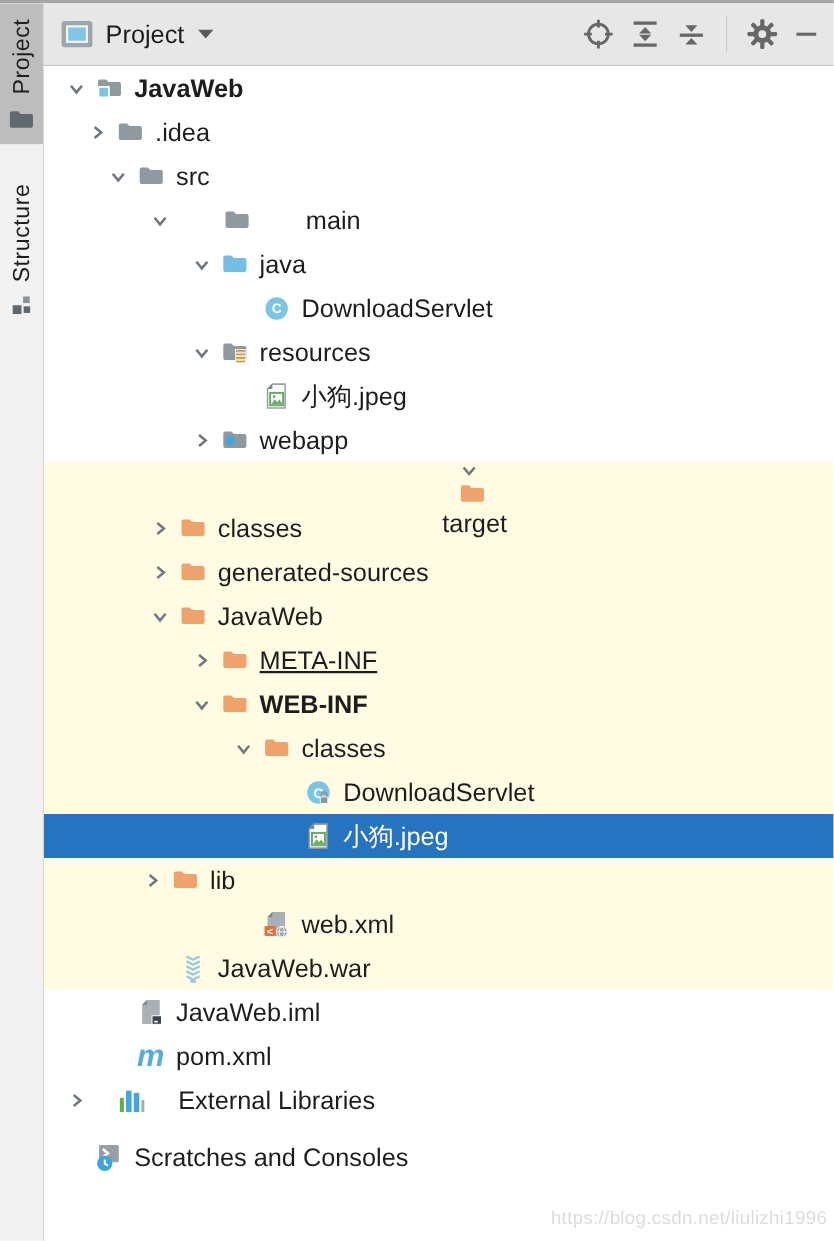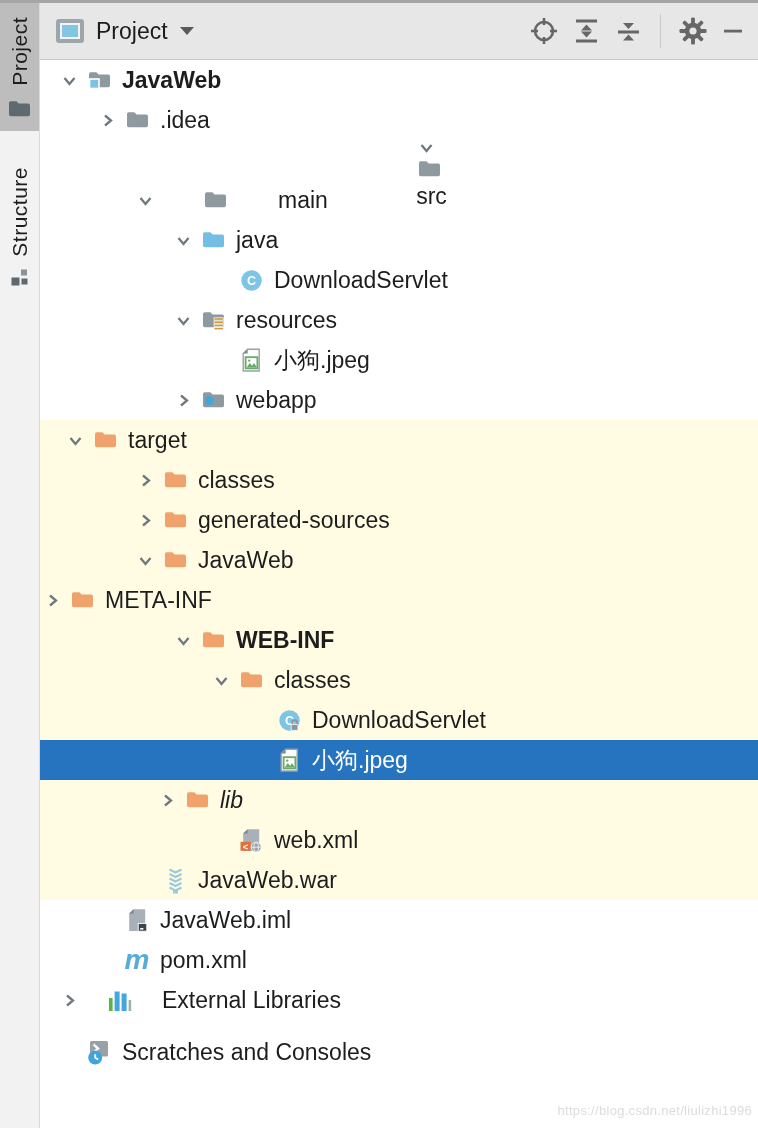--- a/index.html
+++ b/index.html
@@ -89,21 +89,21 @@
     font-style: italic;
     font-weight: bold;
     font-size: 28px;
     line-height: 1;
     color: var(--maven-blue, #58ACDB);
   }
   .watermark {
     position: absolute;
     right: 6px;
     bottom: 10px;
-    font-size: 13px;
+    font-size: 17px;
     color: #DCDCDC;
     letter-spacing: 0.3px;
     margin-top: 38px;
   }
 </style>
 </head>
 <body>
 
 <div class="bar">
   <div class="vtab active">
@@ -196,34 +196,34 @@
           </svg>
         </span>
         <span class="ticon">
           <svg width="23" height="22" viewBox="0 0 23 22">
             <path d="M1 5 Q1 3.2 2.8 3.2 H8.4 L10.6 5.6 H20.2 Q22 5.6 22 7.4 V16.4 Q22 18.2 20.2 18.2 H2.8 Q1 18.2 1 16.4 Z" fill="#8E99A0"></path>
             <rect x="1.5" y="10" width="9.5" height="9.5" fill="#7EC3E3" stroke="#FFFFFF" stroke-width="1.6"></rect>
           </svg>
         </span>
         <span class="lbl bold">JavaWeb</span>
       </div>
+      <div class="row" style="padding-left: 36px;">
+        <span class="chev">
+          <svg width="15" height="15" viewBox="0 0 15 15">
+            <path d="M5 2.5 L11 7.5 L5 12.5" fill="none" stroke="#6E787E" stroke-width="2.3"></path>
+          </svg>
+        </span>
+        <span class="ticon">
+          <svg width="23" height="22" viewBox="0 0 23 22">
+            <path d="M1 5 Q1 3.2 2.8 3.2 H8.4 L10.6 5.6 H20.2 Q22 5.6 22 7.4 V16.4 Q22 18.2 20.2 18.2 H2.8 Q1 18.2 1 16.4 Z" fill="#8E99A0"></path>
+          </svg>
+        </span>
+        <span class="lbl">.idea</span>
+      </div>
       <div class="row" style="padding-left: 55px;">
-        <span class="chev">
-          <svg width="15" height="15" viewBox="0 0 15 15">
-            <path d="M5 2.5 L11 7.5 L5 12.5" fill="none" stroke="#6E787E" stroke-width="2.3"></path>
-          </svg>
-        </span>
-        <span class="ticon">
-          <svg width="23" height="22" viewBox="0 0 23 22">
-            <path d="M1 5 Q1 3.2 2.8 3.2 H8.4 L10.6 5.6 H20.2 Q22 5.6 22 7.4 V16.4 Q22 18.2 20.2 18.2 H2.8 Q1 18.2 1 16.4 Z" fill="#8E99A0"></path>
-          </svg>
-        </span>
-        <span class="lbl">.idea</span>
-      </div>
-      <div class="row" style="padding-left: 55px; flex-direction: column;">
         <span class="chev">
           <svg width="15" height="15" viewBox="0 0 15 15">
             <path d="M2.5 5 L7.5 11 L12.5 5" fill="none" stroke="#6E787E" stroke-width="2.3"></path>
           </svg>
         </span>
         <span class="ticon">
           <svg width="23" height="22" viewBox="0 0 23 22">
             <path d="M1 5 Q1 3.2 2.8 3.2 H8.4 L10.6 5.6 H20.2 Q22 5.6 22 7.4 V16.4 Q22 18.2 20.2 18.2 H2.8 Q1 18.2 1 16.4 Z" fill="#8E99A0"></path>
           </svg>
         </span>
@@ -304,21 +304,21 @@
           </svg>
         </span>
         <span class="ticon">
           <svg width="23" height="22" viewBox="0 0 23 22">
             <path d="M1 5 Q1 3.2 2.8 3.2 H8.4 L10.6 5.6 H20.2 Q22 5.6 22 7.4 V16.4 Q22 18.2 20.2 18.2 H2.8 Q1 18.2 1 16.4 Z" fill="#8E99A0"></path>
             <circle cx="7.2" cy="11.6" r="4.3" fill="#3FA7DC"></circle>
           </svg>
         </span>
         <span class="lbl">webapp</span>
       </div>
-      <div class="row yellow" style="padding-left: 23px;">
+      <div class="row yellow" style="padding-left: 55px; flex-direction: column;">
         <span class="chev">
           <svg width="15" height="15" viewBox="0 0 15 15">
             <path d="M2.5 5 L7.5 11 L12.5 5" fill="none" stroke="#6E787E" stroke-width="2.3"></path>
           </svg>
         </span>
         <span class="ticon">
           <svg width="23" height="22" viewBox="0 0 23 22">
             <path d="M1 5 Q1 3.2 2.8 3.2 H8.4 L10.6 5.6 H20.2 Q22 5.6 22 7.4 V16.4 Q22 18.2 20.2 18.2 H2.8 Q1 18.2 1 16.4 Z" fill="#EFA26C"></path>
           </svg>
         </span>
@@ -356,21 +356,21 @@
             <path d="M2.5 5 L7.5 11 L12.5 5" fill="none" stroke="#6E787E" stroke-width="2.3"></path>
           </svg>
         </span>
         <span class="ticon">
           <svg width="23" height="22" viewBox="0 0 23 22">
             <path d="M1 5 Q1 3.2 2.8 3.2 H8.4 L10.6 5.6 H20.2 Q22 5.6 22 7.4 V16.4 Q22 18.2 20.2 18.2 H2.8 Q1 18.2 1 16.4 Z" fill="#EFA26C"></path>
           </svg>
         </span>
         <span class="lbl">JavaWeb</span>
       </div>
-      <div class="row yellow" style="">
+      <div class="row yellow" style="padding-left: 131px; text-decoration: underline;">
         <span class="chev">
           <svg width="15" height="15" viewBox="0 0 15 15">
             <path d="M5 2.5 L11 7.5 L5 12.5" fill="none" stroke="#6E787E" stroke-width="2.3"></path>
           </svg>
         </span>
         <span class="ticon">
           <svg width="23" height="22" viewBox="0 0 23 22">
             <path d="M1 5 Q1 3.2 2.8 3.2 H8.4 L10.6 5.6 H20.2 Q22 5.6 22 7.4 V16.4 Q22 18.2 20.2 18.2 H2.8 Q1 18.2 1 16.4 Z" fill="#EFA26C"></path>
           </svg>
         </span>
@@ -420,21 +420,21 @@
           <svg width="22" height="25" viewBox="0 0 22 25">
             <path d="M7.6 1.2 H19.2 V23 H3.2 V5.6 Z" fill="#FCFDFD" stroke="#99A2A9" stroke-width="1.4"></path>
             <path d="M3.2 5.6 L7.6 1.2 V5.6 Z" fill="#7E878E"></path>
             <rect x="5.6" y="9.2" width="11.8" height="11.2" fill="#FFFFFF" stroke="#69AA66" stroke-width="1.8"></rect>
             <circle cx="9.2" cy="12.6" r="1.2" fill="#69AA66"></circle>
             <path d="M6.6 19.4 L9.8 15 l2.3 2.7 1.9-2.6 3 4.3 Z" fill="#69AA66"></path>
           </svg>
         </span>
         <span class="lbl">小狗.jpeg</span>
       </div>
-      <div class="row yellow" style="padding-left: 115px; font-style: italic;">
+      <div class="row yellow" style="padding-left: 86px;">
         <span class="chev">
           <svg width="15" height="15" viewBox="0 0 15 15">
             <path d="M5 2.5 L11 7.5 L5 12.5" fill="none" stroke="#6E787E" stroke-width="2.3"></path>
           </svg>
         </span>
         <span class="ticon">
           <svg width="23" height="22" viewBox="0 0 23 22">
             <path d="M1 5 Q1 3.2 2.8 3.2 H8.4 L10.6 5.6 H20.2 Q22 5.6 22 7.4 V16.4 Q22 18.2 20.2 18.2 H2.8 Q1 18.2 1 16.4 Z" fill="#EFA26C"></path>
           </svg>
         </span>

